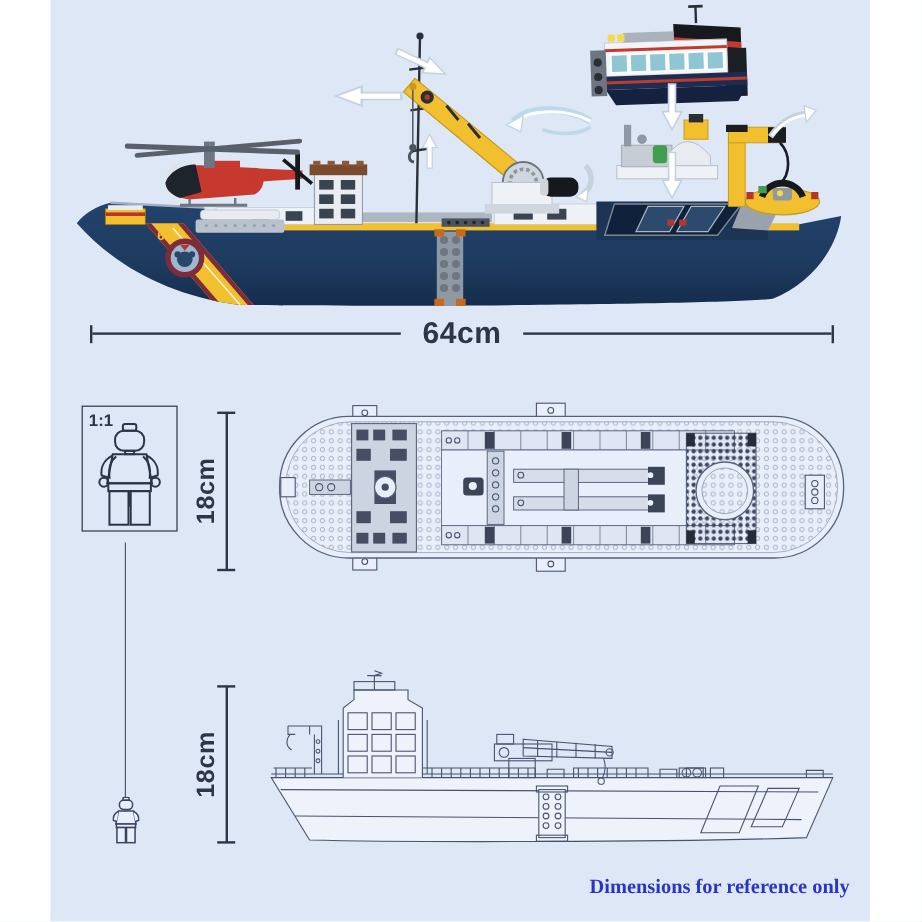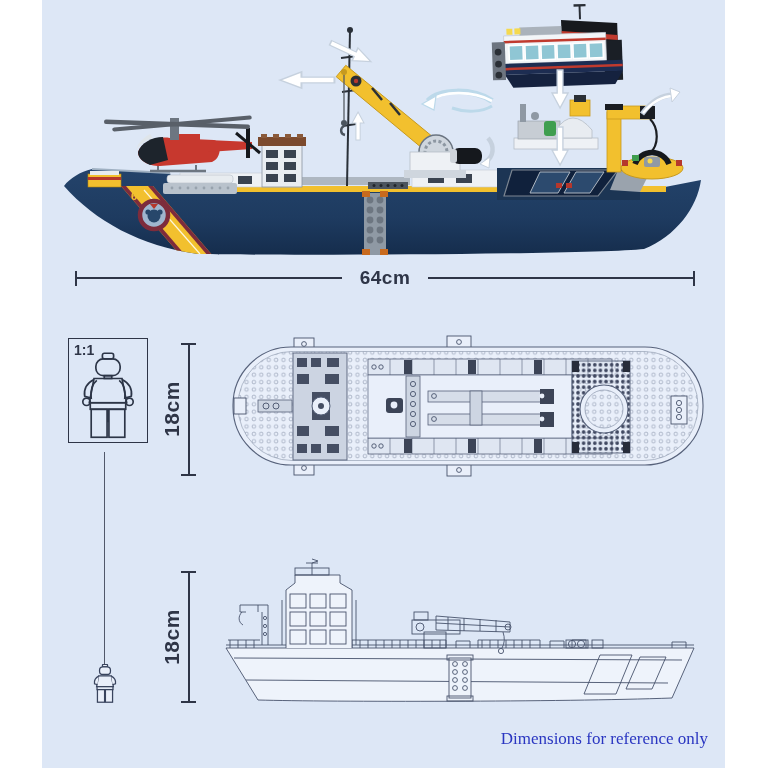--- a/index.html
+++ b/index.html
@@ -4,32 +4,32 @@
 <style>
   html,body{margin:0;padding:0;}
   .page{position:relative;width:768px;height:768px;background:var(--page-bg,#fff);overflow:hidden;
         font-family:"Liberation Sans","DejaVu Sans",sans-serif;}
   .panel{position:absolute;left:42px;top:0;width:683px;height:768px;background:var(--panel-bg,#dde7f6);}
   .abs{position:absolute;}
   
   .dim-length{position:absolute;left:75px;top:267px;width:620px;height:22px;display:flex;align-items:center;color:var(--ink);}
   .dim-length .tick{width:2px;height:15px;background:var(--ink);}
   .dim-length .seg{flex:1;height:1.6px;background:var(--ink);}
-  .dim-length .lbl{margin:0 18px;font-size:19px;font-weight:600;letter-spacing:.5px;}
+  .dim-length .lbl{margin:0 18px;font-size:25px;font-weight:600;letter-spacing:.5px;}
   
   .vline{position:absolute;width:2px;background:var(--ink);}
   .vtick{position:absolute;width:15px;height:2px;background:var(--ink);}
   .vlbl{position:absolute;width:56px;height:26px;display:flex;align-items:center;justify-content:center;
         transform:rotate(-90deg);font-size:21px;font-weight:600;color:var(--ink);letter-spacing:.5px;}
   
   .scalebox{position:absolute;left:68px;top:338px;width:80px;height:105px;border:1.8px solid var(--ink);box-sizing:border-box;}
   .scalebox .tag{position:absolute;top:3px;left:5px;font-size:14px;font-weight:bold;color:var(--ink);}
   .connector{position:absolute;left:104px;top:452px;width:1px;height:214px;background:var(--ink);opacity:.8;}
   .footnote{position:absolute;left:480px;top:729px;width:228px;text-align:right;
-            font-family:"Liberation Serif","DejaVu Serif",serif;font-size:17px;color:var(--note-blue);}
+            font-family:"Liberation Serif","DejaVu Serif",serif;font-size:17px;color:var(--note-blue);font-weight:bold;}
   svg{display:block;}
   .ln{stroke:var(--drawing-line);stroke-width:.9;fill:none;}
   .lnf{stroke:var(--drawing-line);stroke-width:.9;fill:#e9effa;}
 </style>
 </head>
 <body>
 
 <div class="page">
   <div class="panel"></div>
 

